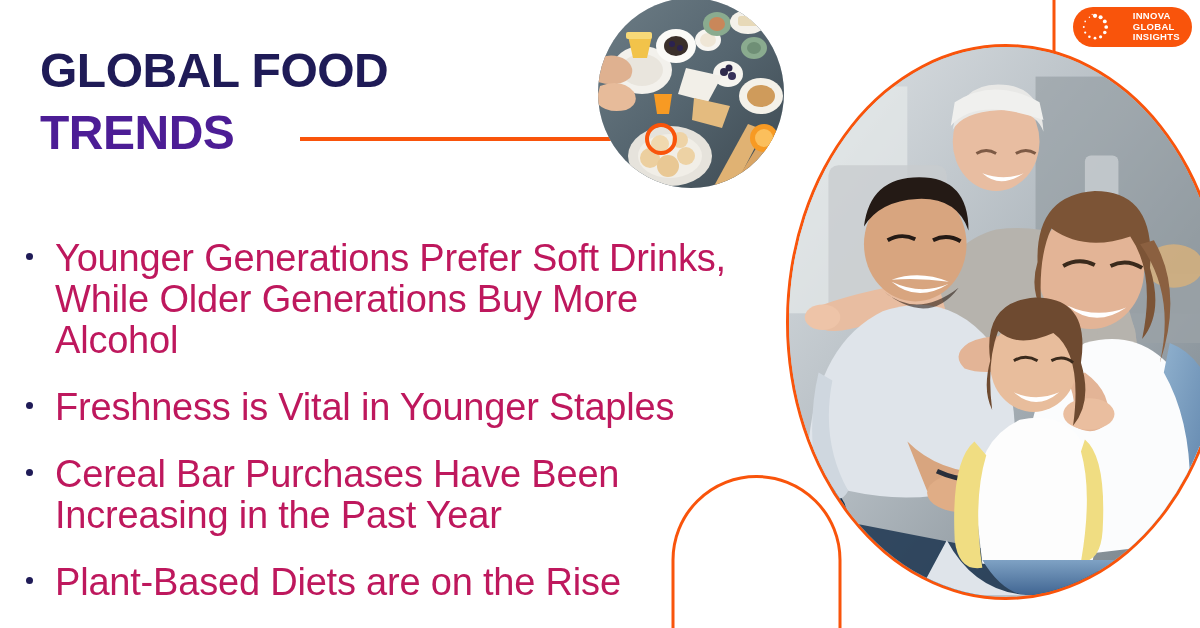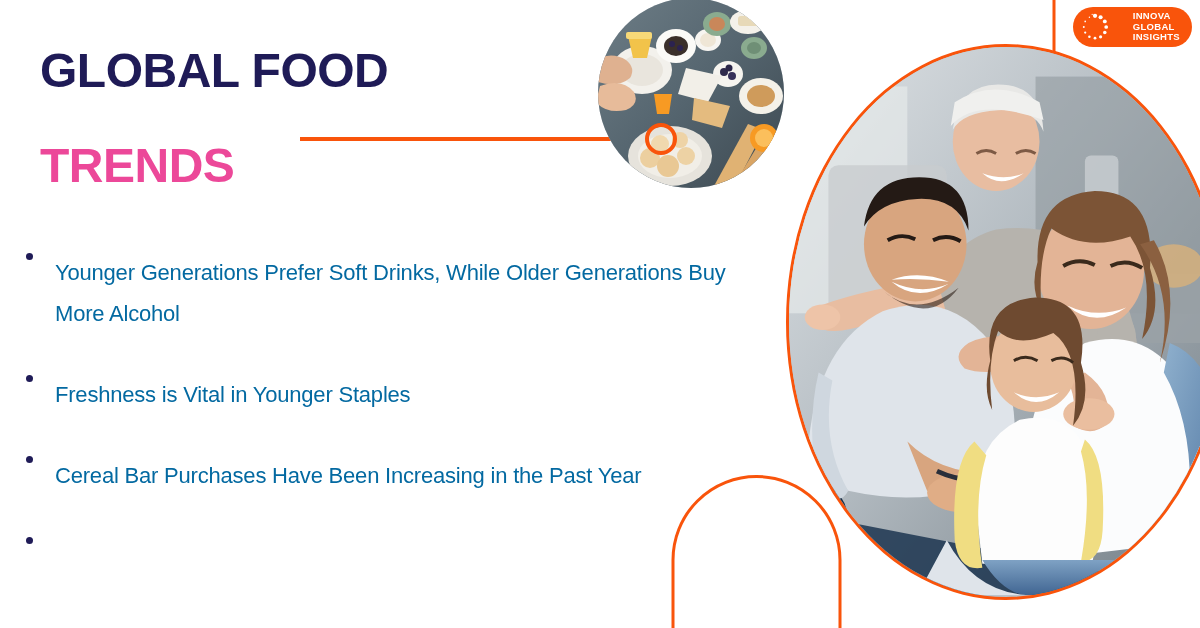--- a/index.html
+++ b/index.html
@@ -27,21 +27,21 @@
   }
   .headline-line {
     font-weight:bold;
     font-size:48px;
     line-height:62px;
     letter-spacing:-0.5px;
     white-space:nowrap;
     font-family:"Liberation Sans", sans-serif;
   }
   .headline-1 { color:#1f1b57; }
-  .headline-2 { color:#ec4899;margin-top:33px; }
+  .headline-2 { color:#4c1d95; }
 
   
   #connector-rule {
     position:absolute;
     left:300px; top:137px;
     width:352px; height:4px;
     background:#f9540b;
     z-index:7;
   }
   #connector-ring {
@@ -67,28 +67,27 @@
     margin-bottom:26px;
   }
   .bullet-dot {
     flex:0 0 auto;
     width:7px; height:7px;
     border-radius:50%;
     background:#1f1b57;
     margin:15px 22px 0 8px;
   }
   .bullet-text {
-    color:#0369a1;
-    font-size:22px;
+    color:#be185d;
+    font-size:38px;
     line-height:41px;
     font-weight:400;
     letter-spacing:-0.2px;
     font-family:"Liberation Sans", sans-serif;
     max-width:700px;
-    margin-top:14px;
   }
 
   
   #food-circle {
     position:absolute;
     left:598px; top:-2px;
     width:186px; height:190px;
     border-radius:50%;
     overflow:hidden;
     z-index:8;
@@ -161,20 +160,21 @@
     <div class="bullet-item">
       <span class="bullet-dot"></span>
       <span class="bullet-text">Freshness is Vital in Younger Staples</span>
     </div>
     <div class="bullet-item">
       <span class="bullet-dot"></span>
       <span class="bullet-text">Cereal Bar Purchases Have Been Increasing in the Past Year</span>
     </div>
     <div class="bullet-item">
       <span class="bullet-dot"></span>
+      <span class="bullet-text">Plant-Based Diets are on the Rise</span>
     </div>
   </div>
 
   <div id="family-oval">
     <svg class="ph" viewBox="0 0 440 556" preserveAspectRatio="xMidYMid slice">
       <defs>
         <linearGradient id="roomBg" x1="0" y1="0" x2="1" y2="1">
           <stop offset="0%" stop-color="#dfe3e6"></stop>
           <stop offset="45%" stop-color="#b4bcc2"></stop>
           <stop offset="100%" stop-color="#6f7a82"></stop>

